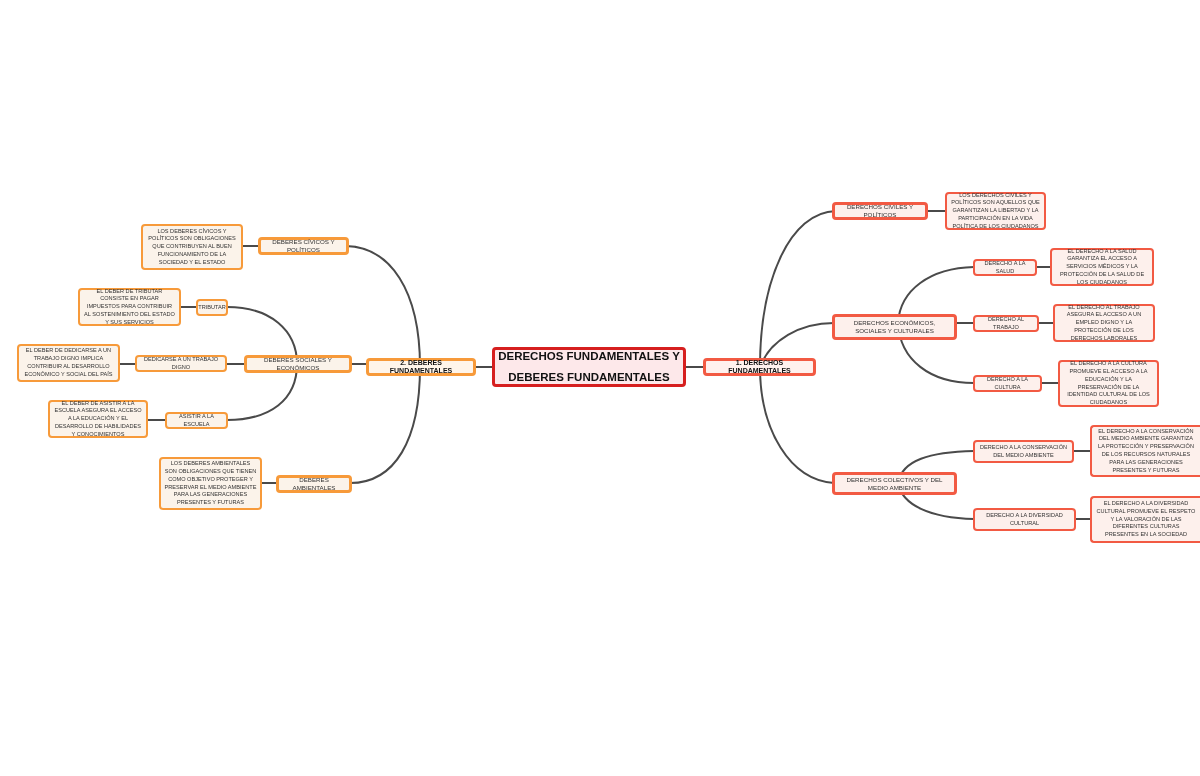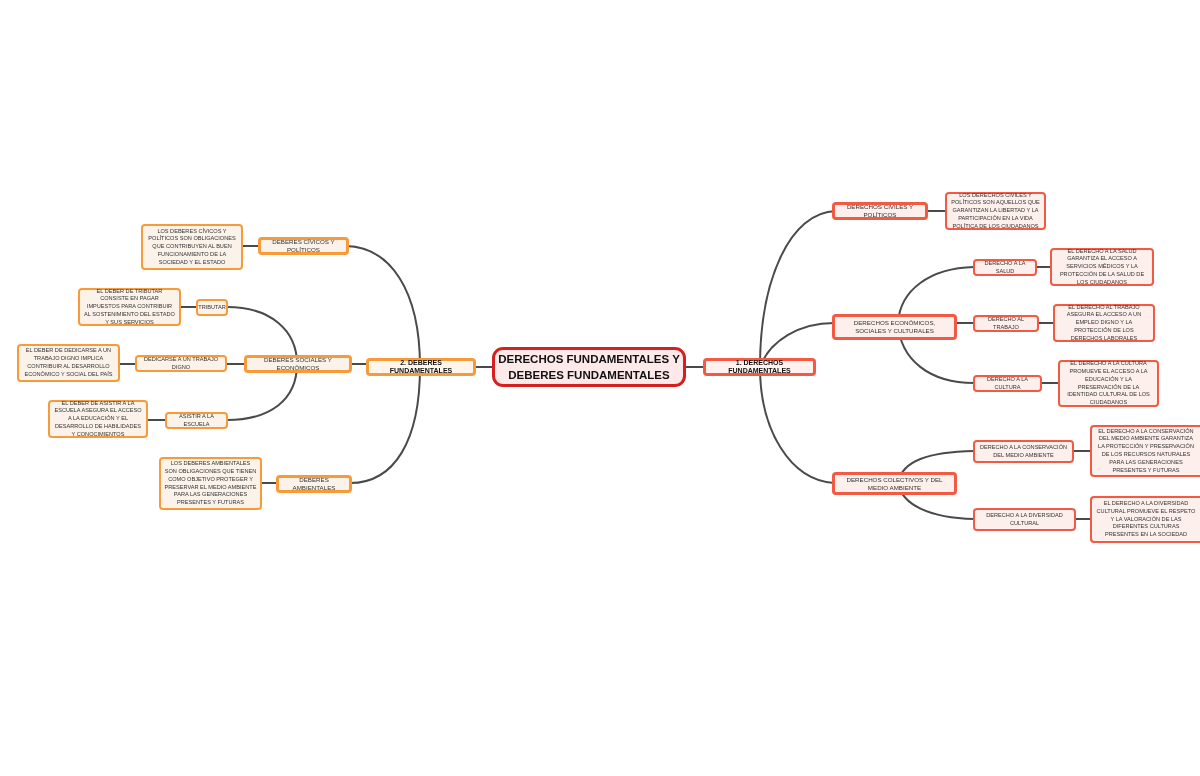--- a/index.html
+++ b/index.html
@@ -10,21 +10,21 @@
   #canvas { position: absolute; left: 0; top: 0; width: 1200px; height: 776px; }
   svg.links { position: absolute; left: 0; top: 0; }
   .node {
     position: absolute; box-sizing: border-box;
     display: flex; align-items: center; justify-content: center; text-align: center;
     font-size: 6px; line-height: 8px; color: #333; text-transform: uppercase;
     border-radius: 4px; padding: 1px 3px;
   }
   .root {
     background: #fde8ea; border: 3px solid #d61f1f; color: #111;
-    font-weight: bold; font-size: 11.5px; line-height: 16px; border-radius: 11px;
+    font-weight: bold; font-size: 11.5px; line-height: 21px; border-radius: 4px;
   }
   .red1 { background: #fff1ee; border: 3px solid #f25a43; color: #111; font-weight: bold; font-size: 7px; }
   .red2 { background: #fdf0ec; border: 3px solid #f25a43; font-size: 6.2px; line-height: 8px; }
   .red3 { background: #fdf0ec; border: 2.5px solid #f25a43; font-size: 5.6px; line-height: 7.8px; }
   .red4 { background: #fdf0ec; border: 2.5px solid #f25a43; font-size: 5.6px; line-height: 7.8px; }
   .or1 { background: #fff5ea; border: 3px solid #f79a3a; color: #111; font-weight: bold; font-size: 7px; }
   .or2 { background: #fbf3ea; border: 3px solid #f79a3a; font-size: 6.2px; line-height: 8px; }
   .or3 { background: #fbf3ea; border: 2.5px solid #f79a3a; font-size: 5.6px; line-height: 7.8px; }
   .or4 { background: #fbf3ea; border: 2.5px solid #f79a3a; font-size: 5.6px; line-height: 7.8px; }
 </style>

